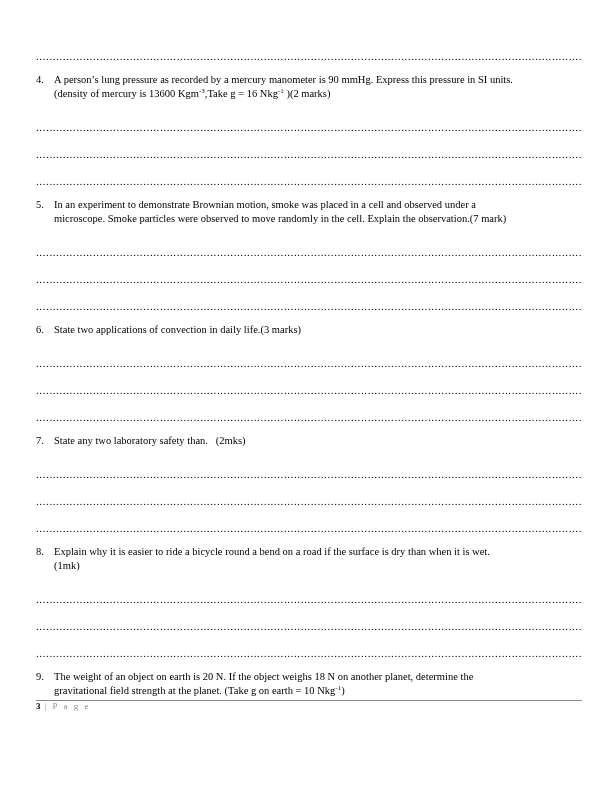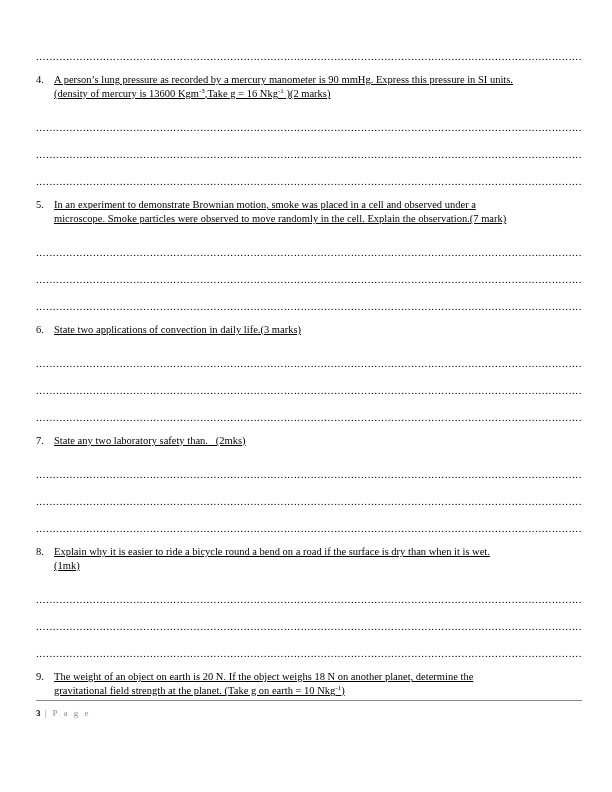--- a/index.html
+++ b/index.html
@@ -31,21 +31,20 @@
     font-size: 10.5px;
     line-height: 14px;
   }
   .qnum {
     flex: 0 0 18px;
     width: 18px;
   }
   .qtext {
     flex: 1;
     white-space: pre-wrap;
-    text-decoration: underline;
   }
   .qtext sup {
     font-size: 7px;
     vertical-align: super;
     line-height: 0;
   }
   .dotline {
     height: 13px;
     line-height: 13px;
     font-size: 11px;
@@ -55,21 +54,21 @@
     margin-top: 14px;
     color: #000000;
   }
   .dotline.first { margin-top: 20px; }
   .footer {
     position: absolute;
     left: 36px;
     right: 30px;
     top: 700px;
     border-top: 1.5px solid #8a8a8a;
-    padding-top: 7px;
+    padding-top: 0;
     font-size: 9px;
     line-height: 11px;
   }
   .footer .num {
     font-weight: bold;
     color: #000000;
     letter-spacing: 2px;
   }
   .footer .label {
     color: #8c8c8c;

